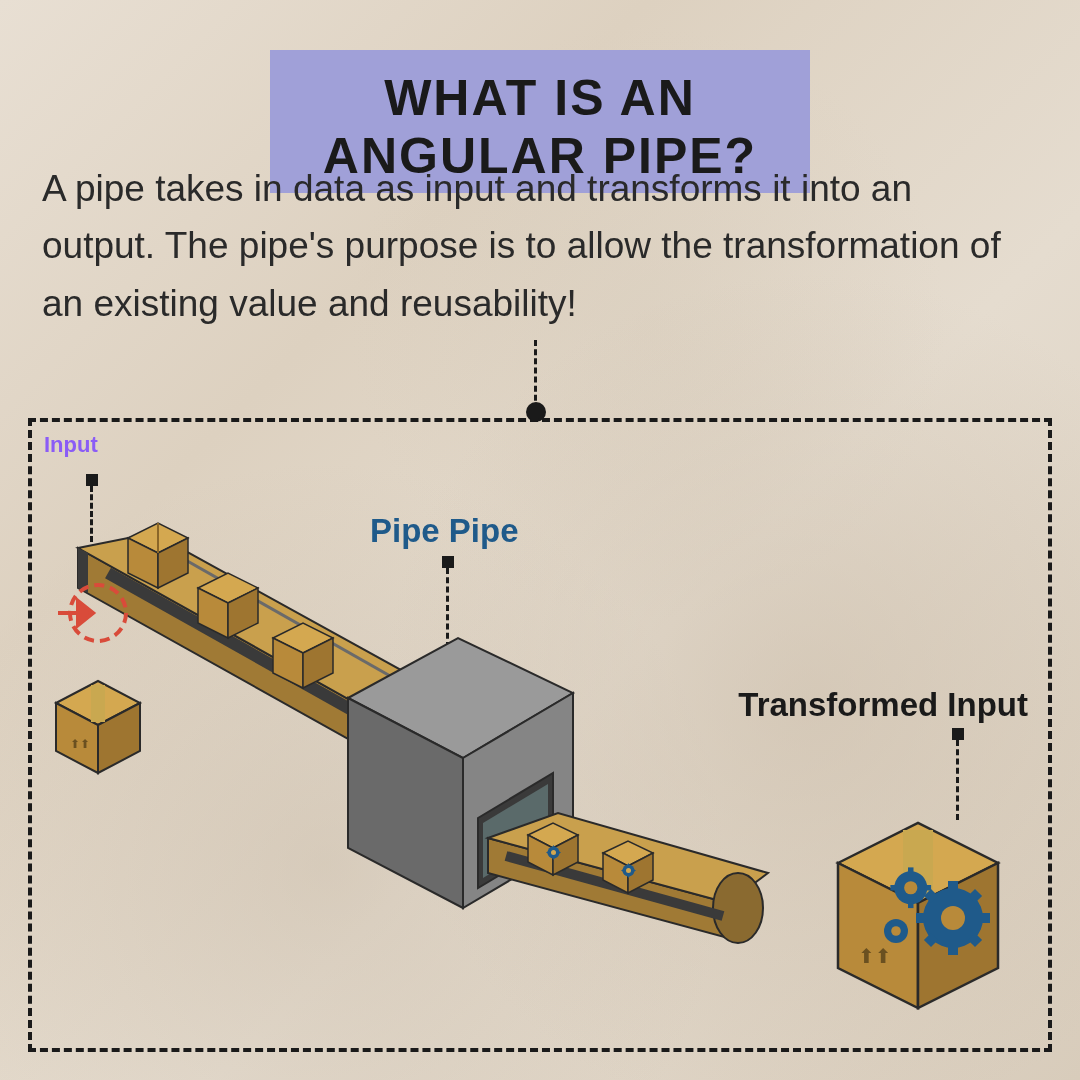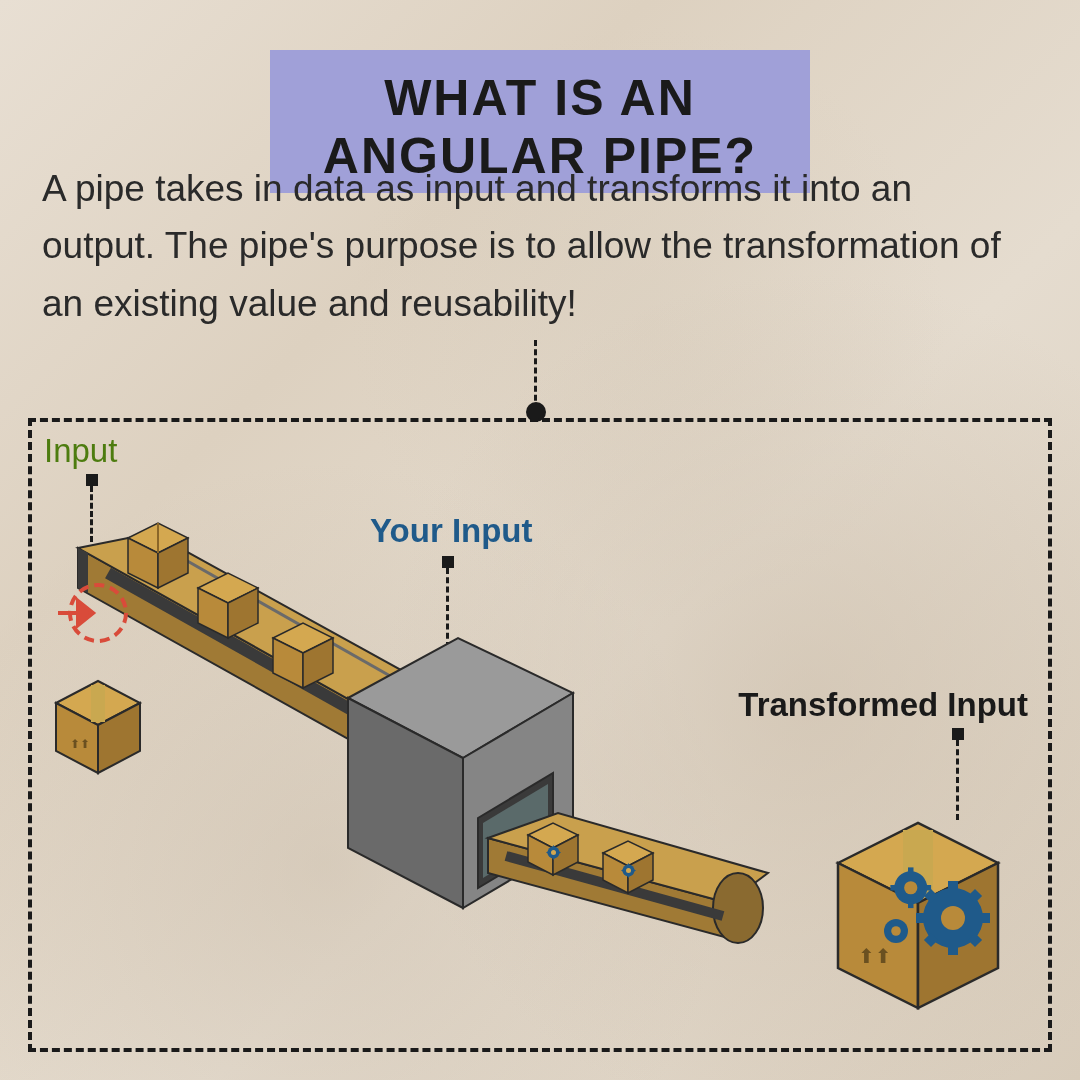--- a/index.html
+++ b/index.html
@@ -69,23 +69,23 @@
   left: 28px;
   right: 28px;
   bottom: 28px;
   border: 4px dashed #1a1a1a;
 }
 .label-input {
   position: absolute;
   top: 432px;
   left: 44px;
   font-family: Arial, sans-serif;
-  font-weight: 400;
-  font-size: 33px;
-  color: #4d7c0f;
+  font-weight: 700;
+  font-size: 22px;
+  color: #8b5cf6;
 }
 .label-pipe {
   position: absolute;
   top: 512px;
   left: 370px;
   font-family: Arial, sans-serif;
   font-weight: 900;
   font-size: 33px;
   color: #1f5a8a;
 }
@@ -130,21 +130,21 @@
 
 <div class="connector-top"></div>
 <div class="connector-dot"></div>
 
 <div class="diagram-box"></div>
 
 <div class="label-input">Input</div>
 <div class="mini-square" style="top:474px; left:86px;"></div>
 <div class="mini-connector" style="top:486px; left:90px; height:56px;"></div>
 
-<div class="label-pipe">Your Input</div>
+<div class="label-pipe">Pipe Pipe</div>
 <div class="mini-square" style="top:556px; left:442px;"></div>
 <div class="mini-connector" style="top:568px; left:446px; height:80px;"></div>
 
 <div class="label-output">Transformed Input</div>
 <div class="mini-square" style="top:728px; left:952px;"></div>
 <div class="mini-connector" style="top:740px; left:956px; height:80px;"></div>
 
 <svg class="svg-stage" viewBox="0 0 1024 634">
 
   <g>

